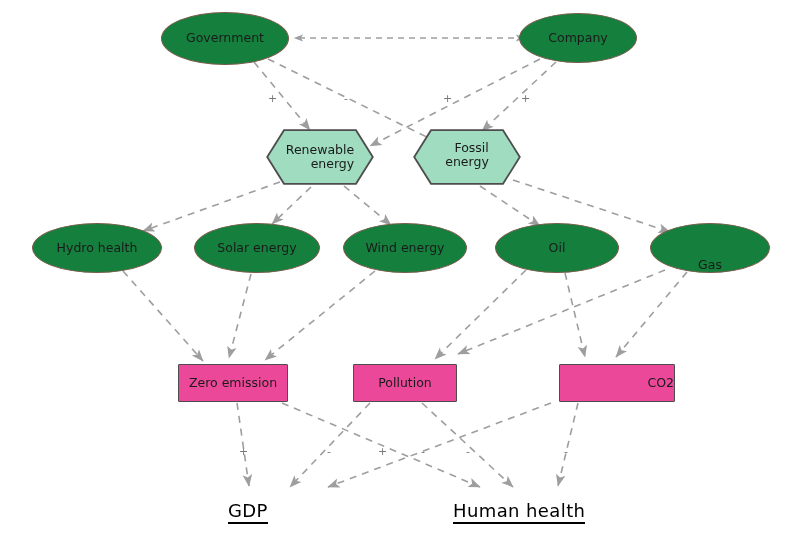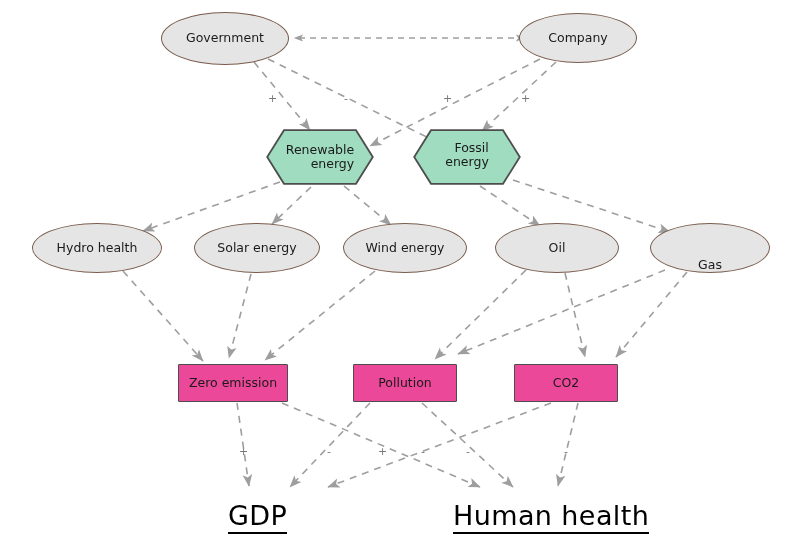--- a/index.html
+++ b/index.html
@@ -9,40 +9,40 @@
   }
   #canvas{position:relative;width:800px;height:549px;}
   #wires{position:absolute;inset:0;width:800px;height:549px;}
 
   
   .node{position:absolute;display:flex;align-items:center;justify-content:center;text-align:center;box-sizing:border-box;}
   .node .lbl{line-height:1.12;pointer-events:none;white-space:pre-line;}
 
   .ellipse{
     border-radius:50%;
-    background:#e5e5e5;
+    background:#15803d;
     border:1.6px solid #7a5c4c;
   }
   .ellipse .lbl{font-size:12.5px;color:#1a1a1a;}
 
   .hex{background:transparent;border:none;text-align:right;}
   .hex .hexsvg{position:absolute;inset:0;}
   .hex .lbl{position:relative;font-size:12.5px;color:#1a1a1a;z-index:2;}
 
   .rect{
     background:#ec4899;
     border:1.7px solid #4d4d4d;
     border-radius:1px;
     margin-left:7px;
   }
   .rect .lbl{font-size:12.5px;color:#1a1a1a;}
 
   .outcome{position:absolute;}
   .outcome .lbl{
-    font-size:27px;color:#000;letter-spacing:.4px;
+    font-size:18px;color:#000;letter-spacing:.4px;
     border-bottom:2.4px solid #000;padding-bottom:1px;display:inline-block;
   }
 
   .edgelabel{position:absolute;font-size:11px;color:#777;user-select:none;}
 </style>
 </head>
 <body>
 
 <div id="canvas">
 
@@ -147,21 +147,21 @@
   </div>
 
   <div class="node rect" style="left:171px;top:364px;width:110px;height:38px;">
     <span class="lbl">Zero emission</span>
   </div>
 
   <div class="node rect" style="left:346px;top:364px;width:104px;height:38px;">
     <span class="lbl">Pollution</span>
   </div>
 
-  <div class="node rect" style="left:507px;top:364px;width:104px;height:38px;">
+  <div class="node rect" style="left:552px;top:364px;width:116px;height:38px;justify-content:flex-end;">
     <span class="lbl">CO2</span>
   </div>
 
   <div class="outcome" style="left:228px;top:500px;">
     <span class="lbl">GDP</span>
   </div>
 
   <div class="outcome" style="left:453px;top:500px;">
     <span class="lbl">Human health</span>
   </div>

